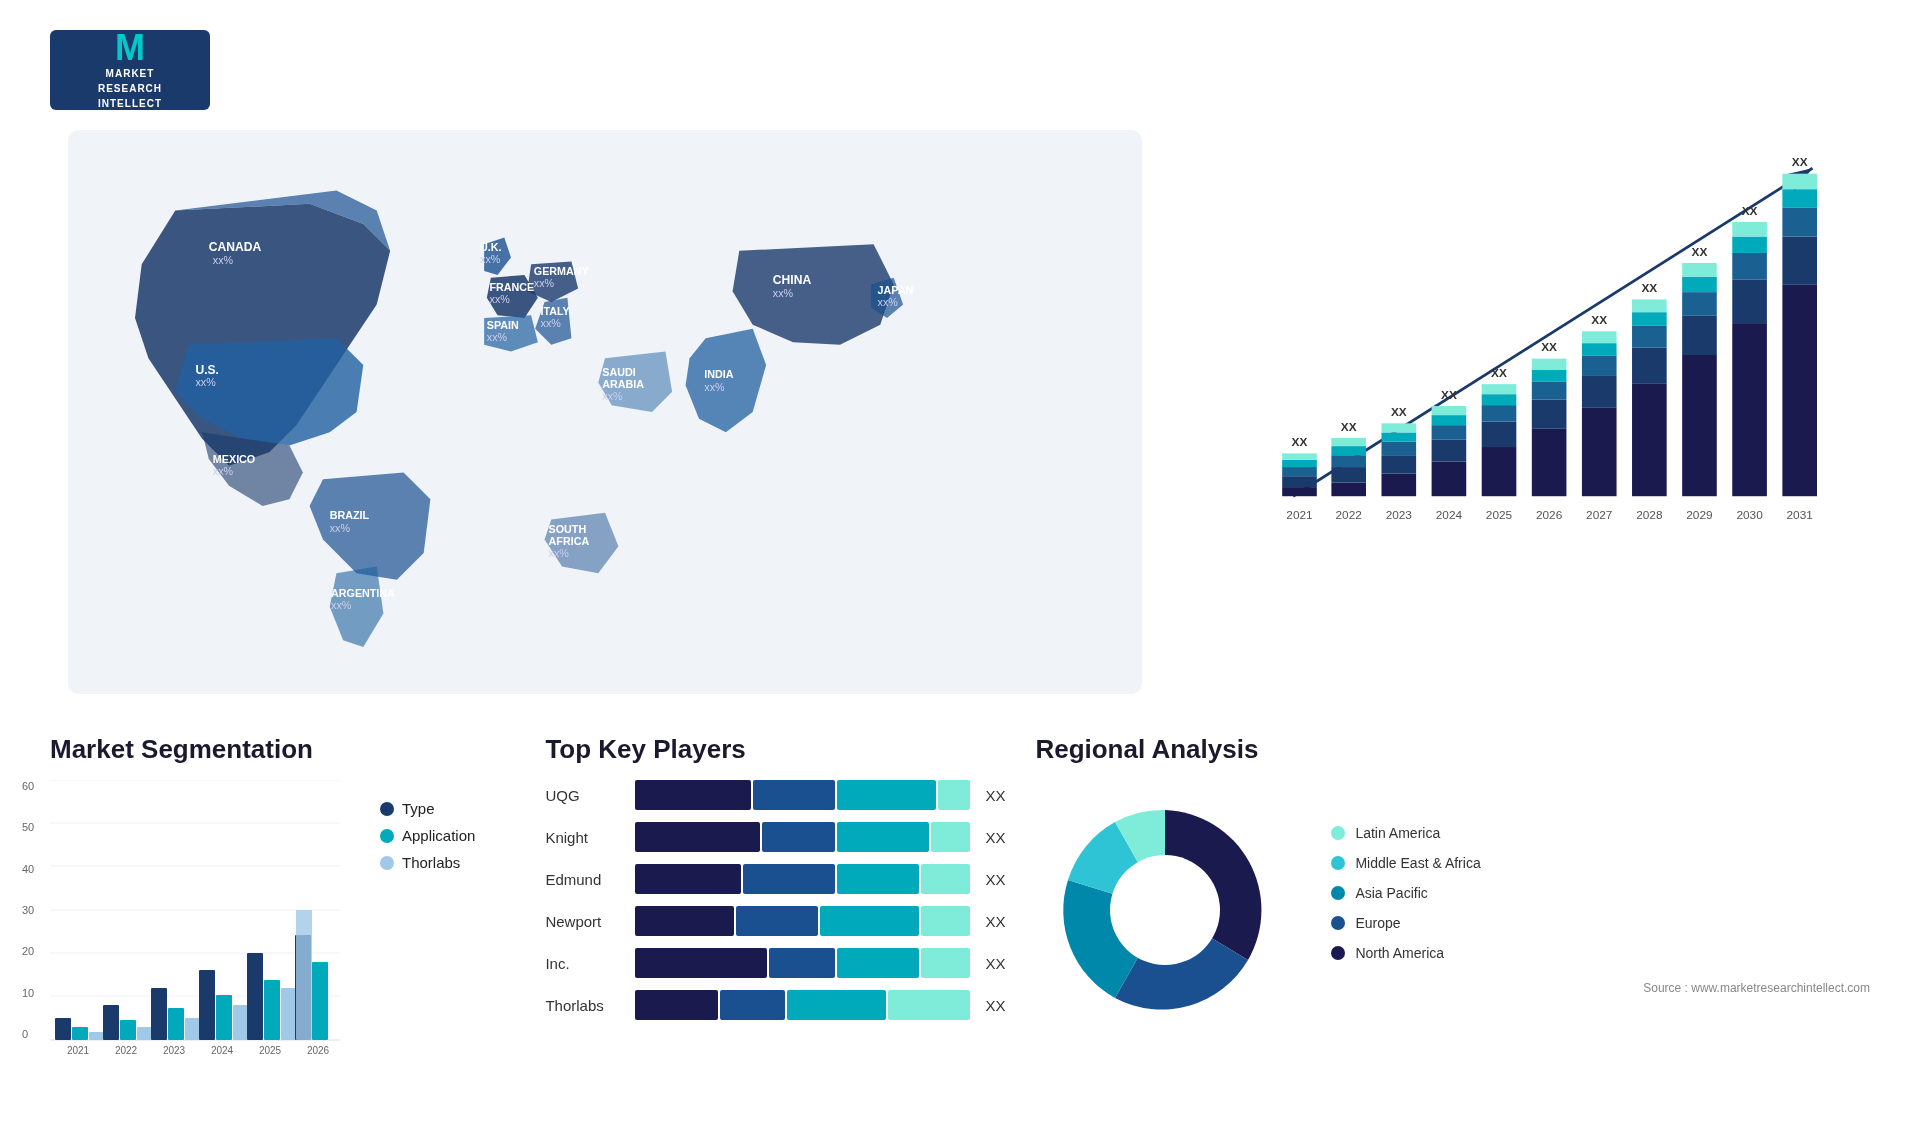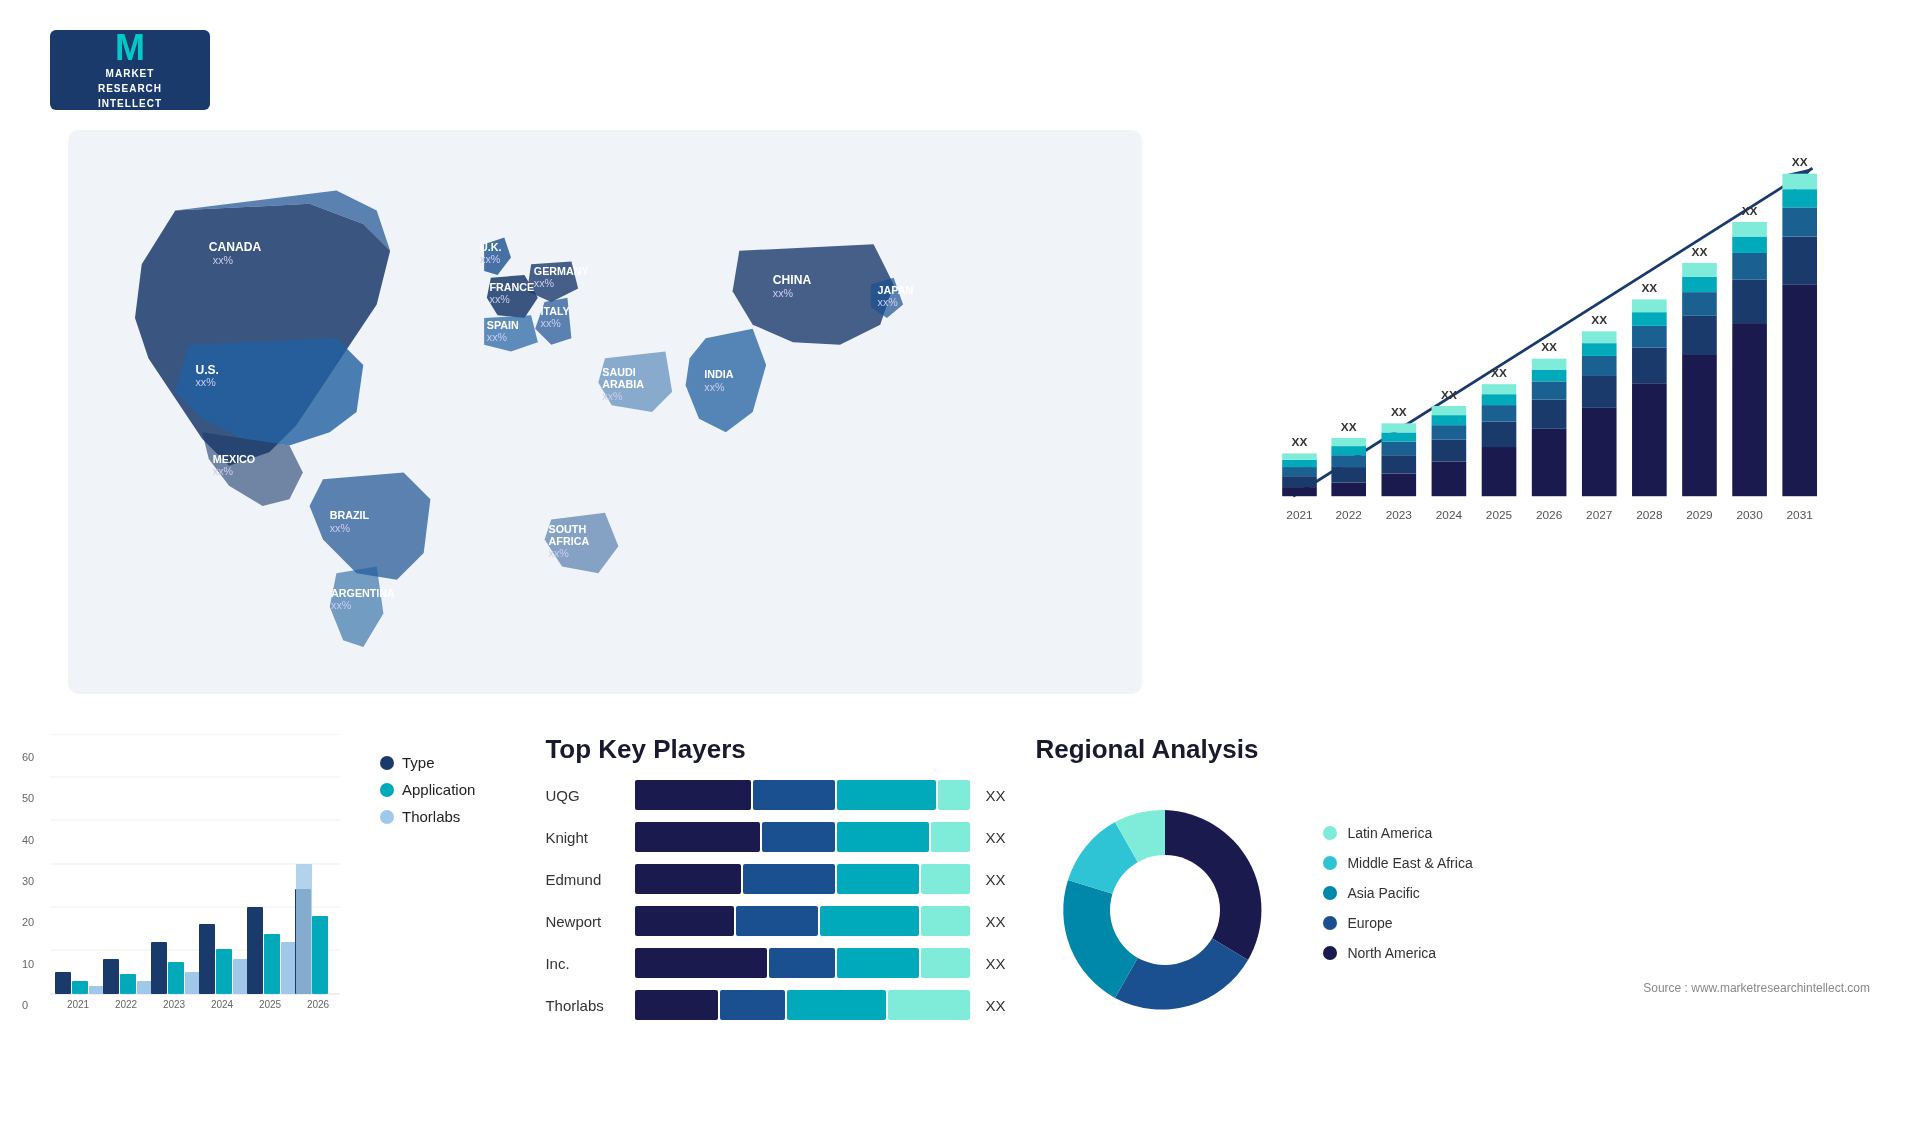--- a/index.html
+++ b/index.html
@@ -126,21 +126,21 @@
       margin-left: 5px;
     }
 
     
     .regional-container {
       flex: 1;
     }
     .regional-inner {
       display: flex;
       align-items: center;
-      gap: 28px;
+      gap: 36px;
     }
     .donut-wrapper {
       width: 260px;
       height: 260px;
       flex-shrink: 0;
     }
     .regional-legend {
       flex: 1;
     }
     .reg-legend-item {
@@ -389,25 +389,26 @@
         <text x="19" y="18" font-size="13" text-anchor="middle" font-weight="700" fill="#333" font-family="Arial">XX</text>
         <text x="19" y="405" font-size="13" text-anchor="middle" fill="#555" font-family="Arial">2031</text>
       </g>
     </svg>
   </div>
 </div>
 
 <div class="bottom-section">
 
   <div class="segmentation-container">
+    <h2 class="section-title">Market Segmentation</h2>
     <div style="display:flex; align-items:flex-start; gap:20px;">
 
       <div style="position:relative; flex-shrink:0;">
         
-        <div style="position:absolute; left:-28px; top:0; height:260px; display:flex; flex-direction:column; justify-content:space-between; align-items:flex-start;margin-top:17px;">
+        <div style="position:absolute; left:-28px; top:0; height:260px; display:flex; flex-direction:column; justify-content:space-between; align-items:flex-start;">
           <span style="font-size:11px; color:#666;">60</span>
           <span style="font-size:11px; color:#666;">50</span>
           <span style="font-size:11px; color:#666;">40</span>
           <span style="font-size:11px; color:#666;">30</span>
           <span style="font-size:11px; color:#666;">20</span>
           <span style="font-size:11px; color:#666;">10</span>
           <span style="font-size:11px; color:#666;">0</span>
         </div>
         <svg viewBox="0 0 290 290" width="290" height="290" xmlns="http://www.w3.org/2000/svg">
 

